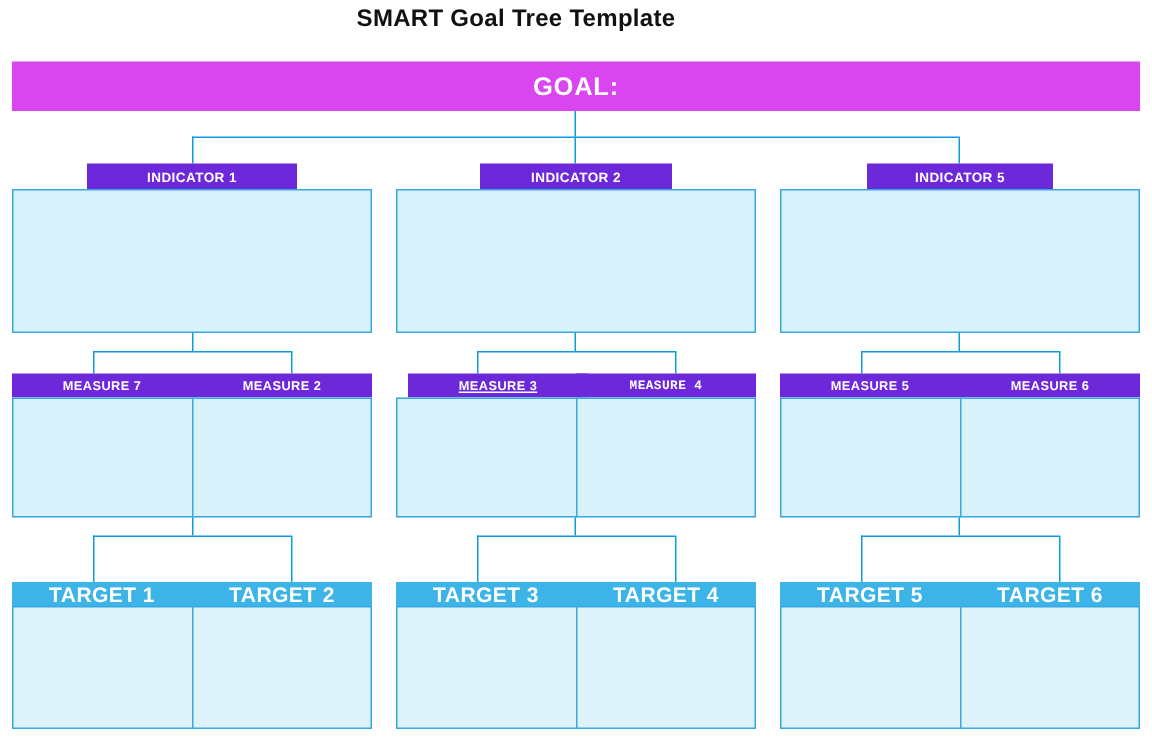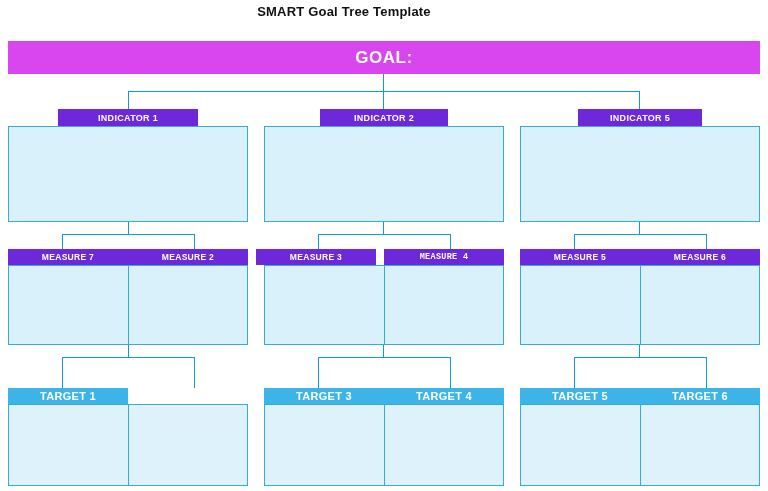--- a/index.html
+++ b/index.html
@@ -17,21 +17,21 @@
     position: relative;
     width: 768px;
     height: 491px;
   }
   #title {
     position: absolute;
     top: 4px;
     left: 0;
     width: 688px;
     text-align: center;
-    font-size: 13px;
+    font-size: 16px;
     font-weight: bold;
     color: #111111;
     letter-spacing: 0.2px;
   }
   
   #goal-bar {
     position: absolute;
     left: 8px;
     top: 41px;
     width: 752px;
@@ -67,21 +67,21 @@
   .chip.indicator {
     height: 17px;
     font-size: 9px;
   }
   .chip.measure {
     height: 16px;
     font-size: 8.5px;
   }
   .chip.target {
     height: 16px;
-    font-size: 11px;
+    font-size: 14px;
     background: #3cb4e8;
   }
   
   .note {
     position: absolute;
     background: #d9f1fb;
     border: 1px solid #36a9e1;
     box-sizing: border-box;
   }
   .note.pale {
@@ -126,21 +126,21 @@
   <div class="ln v" style="left:318px; top:234px; height:15px;"></div>
   <div class="ln v" style="left:450px; top:234px; height:15px;"></div>
 
   <div class="ln v" style="left:639px; top:222px; height:12px;"></div>
   <div class="ln h" style="left:574px; top:234px; width:132px;"></div>
   <div class="ln v" style="left:574px; top:234px; height:15px;"></div>
   <div class="ln v" style="left:706px; top:234px; height:15px;"></div>
 
   <div class="chip measure" style="left:8px; top:249px; width:120px;">MEASURE 7</div>
   <div class="chip measure" style="left:128px; top:249px; width:120px;">MEASURE 2</div>
-  <div class="chip measure" style="left:256px; top:249px; width:120px;">MEASURE 3</div>
+  <div class="chip measure" style="left:272px; top:249px; width:120px;text-decoration:underline;">MEASURE 3</div>
   <div class="chip measure" style="left:384px; top:249px; width:120px;font-family:Liberation Mono, monospace;">MEASURE 4</div>
   <div class="chip measure" style="left:520px; top:249px; width:120px;">MEASURE 5</div>
   <div class="chip measure" style="left:640px; top:249px; width:120px;text-align:right;">MEASURE 6</div>
 
   <div class="note" style="left:8px; top:265px; width:240px; height:80px;"></div>
   <div class="note-divider" style="left:128px; top:265px; height:80px;"></div>
   <div class="note" style="left:264px; top:265px; width:240px; height:80px;"></div>
   <div class="note-divider" style="left:384px; top:265px; height:80px;"></div>
   <div class="note" style="left:520px; top:265px; width:240px; height:80px;"></div>
   <div class="note-divider" style="left:640px; top:265px; height:80px;"></div>
@@ -154,20 +154,21 @@
   <div class="ln h" style="left:318px; top:357px; width:132px;"></div>
   <div class="ln v" style="left:318px; top:357px; height:31px;"></div>
   <div class="ln v" style="left:450px; top:357px; height:31px;"></div>
 
   <div class="ln v" style="left:639px; top:345px; height:12px;"></div>
   <div class="ln h" style="left:574px; top:357px; width:132px;"></div>
   <div class="ln v" style="left:574px; top:357px; height:31px;"></div>
   <div class="ln v" style="left:706px; top:357px; height:31px;"></div>
 
   <div class="chip target" style="left:8px; top:388px; width:120px;">TARGET 1</div>
+  <div class="chip target" style="left:128px; top:388px; width:120px;">TARGET 2</div>
   <div class="chip target" style="left:264px; top:388px; width:120px;">TARGET 3</div>
   <div class="chip target" style="left:384px; top:388px; width:120px;">TARGET 4</div>
   <div class="chip target" style="left:520px; top:388px; width:120px;">TARGET 5</div>
   <div class="chip target" style="left:640px; top:388px; width:120px;">TARGET 6</div>
 
   <div class="note pale" style="left:8px; top:404px; width:240px; height:82px;"></div>
   <div class="note-divider" style="left:128px; top:404px; height:82px;"></div>
   <div class="note pale" style="left:264px; top:404px; width:240px; height:82px;"></div>
   <div class="note-divider" style="left:384px; top:404px; height:82px;"></div>
   <div class="note pale" style="left:520px; top:404px; width:240px; height:82px;"></div>

